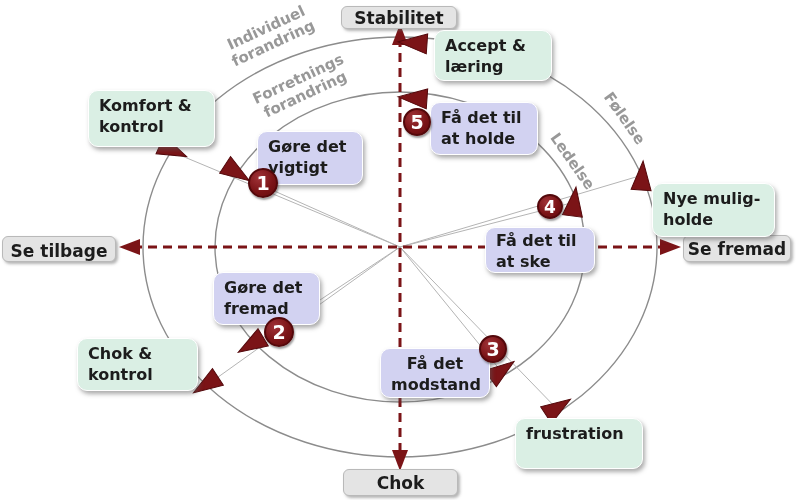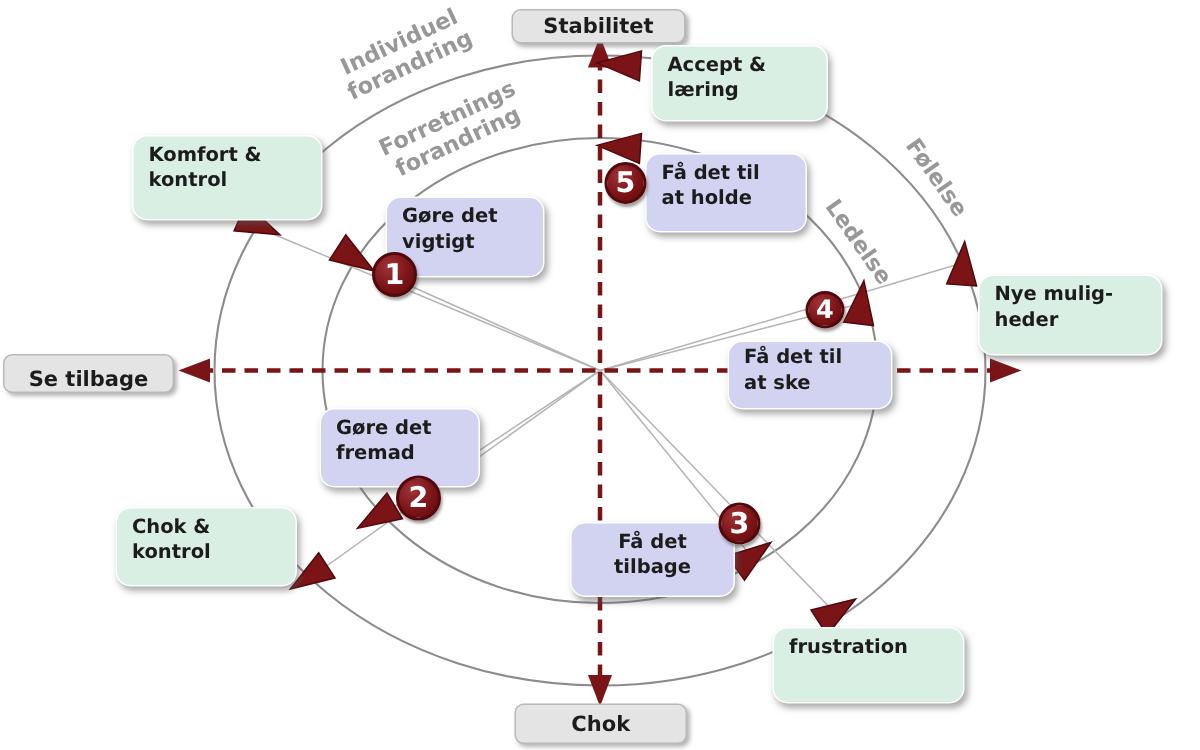--- a/index.html
+++ b/index.html
@@ -4,31 +4,31 @@
 <style>
   html,body{margin:0;padding:0;background:#fff;}
   #canvas{
     position:relative;width:800px;height:500px;background:#ffffff;overflow:hidden;
     font-family:"DejaVu Sans","Liberation Sans",sans-serif;
   }
   #diagram-svg{position:absolute;left:0;top:0;width:800px;height:500px;}
 
   .box{
     position:absolute;box-sizing:border-box;border-radius:10px;
-    padding:4px 10px;font-weight:bold;font-size:13px;line-height:1.33;
+    padding:4px 10px;font-weight:bold;font-size:16px;line-height:1.33;
     color:var(--text-dark);border:1px solid #ffffff;
     box-shadow:2px 3px 4px rgba(90,90,90,.5);
   }
   .mint{background:var(--mint);}
   .lavender{background:var(--lavender);}
   .axisbox{
     position:absolute;box-sizing:border-box;border-radius:6px;
     background:var(--gray-box);border:1px solid #b9b9b9;
     box-shadow:2px 2px 3px rgba(90,90,90,.45);
-    font-weight:bold;font-size:14px;color:var(--text-dark);
+    font-weight:bold;font-size:17px;color:var(--text-dark);
     display:flex;align-items:center;justify-content:center;
   }
   .badge{
     position:absolute;box-sizing:border-box;border-radius:50%;
     background:radial-gradient(circle at 35% 30%, #a03338 0%, var(--maroon) 55%, #64090c 100%);
     border:2px solid var(--maroon-dark);
     color:#ffffff;font-weight:bold;font-size:19px;
     display:flex;align-items:center;justify-content:center;
     box-shadow:1px 2px 2px rgba(80,80,80,.55);
   }
@@ -87,20 +87,23 @@
 
   <div class="axisbox" style="left:341px;top:6px;width:116px;height:23px;">
       <span>Stabilitet</span>
     </div>
   <div class="axisbox" style="left:343px;top:469px;width:115px;height:27px;">
       <span>Chok</span>
     </div>
   <div class="axisbox" style="left:2px;top:236px;width:114px;height:26px;align-items:flex-end;">
       <span>Se tilbage</span>
     </div>
+  <div class="axisbox" style="left:683px;top:235px;width:108px;height:27px;">
+      <span>Se fremad</span>
+    </div>
 
   <div class="curvelabel" style="left:213px;top:19px;width:114px;transform:rotate(-25deg);">
     <span class="l1">Individuel</span>
     <span class="l2">forandring</span>
   </div>
   <div class="curvelabel" style="left:243px;top:70px;width:118px;transform:rotate(-25deg);">
     <span class="l1">Forretnings</span>
     <span class="l2">forandring</span>
   </div>
   <div class="curvelabel" style="left:532px;top:153px;width:80px;transform:rotate(55deg);">
@@ -113,41 +116,41 @@
   <div class="box mint" style="left:88px;top:90px;width:127px;height:57px;">
     <span class="l1">Komfort &amp;</span>
     <span class="l2">kontrol</span>
   </div>
   <div class="box mint" style="left:434px;top:30px;width:118px;height:51px;">
     <span class="l1">Accept &amp;</span>
     <span class="l2">læring</span>
   </div>
   <div class="box mint" style="left:652px;top:183px;width:123px;height:54px;">
     <span class="l1">Nye mulig-</span>
-    <span class="l2">heder</span>
+    <span class="l2">holde</span>
   </div>
   <div class="box mint" style="left:77px;top:338px;width:121px;height:53px;">
     <span class="l1">Chok &amp;</span>
     <span class="l2">kontrol</span>
   </div>
   <div class="box mint" style="left:515px;top:418px;width:128px;height:51px;">
     <span class="l2">frustration</span>
   </div>
 
   <div class="box lavender" style="left:257px;top:131px;width:106px;height:54px;">
     <span class="l1">Gøre det</span>
     <span class="l2">vigtigt</span>
   </div>
   <div class="box lavender" style="left:213px;top:272px;width:107px;height:53px;">
     <span class="l1">Gøre det</span>
     <span class="l2">fremad</span>
   </div>
   <div class="box lavender" style="left:380px;top:348px;width:110px;height:50px;text-align:center;">
     <span class="l1">Få det</span>
-    <span class="l2">tilbage</span>
+    <span class="l2">modstand</span>
   </div>
   <div class="box lavender" style="left:485px;top:227px;width:110px;height:46px;padding-top:2px;">
     <span class="l1">Få det til</span>
     <span class="l2">at ske</span>
   </div>
   <div class="box lavender" style="left:430px;top:102px;width:108px;height:53px;">
     <span class="l1">Få det til</span>
     <span class="l2">at holde</span>
   </div>
 

